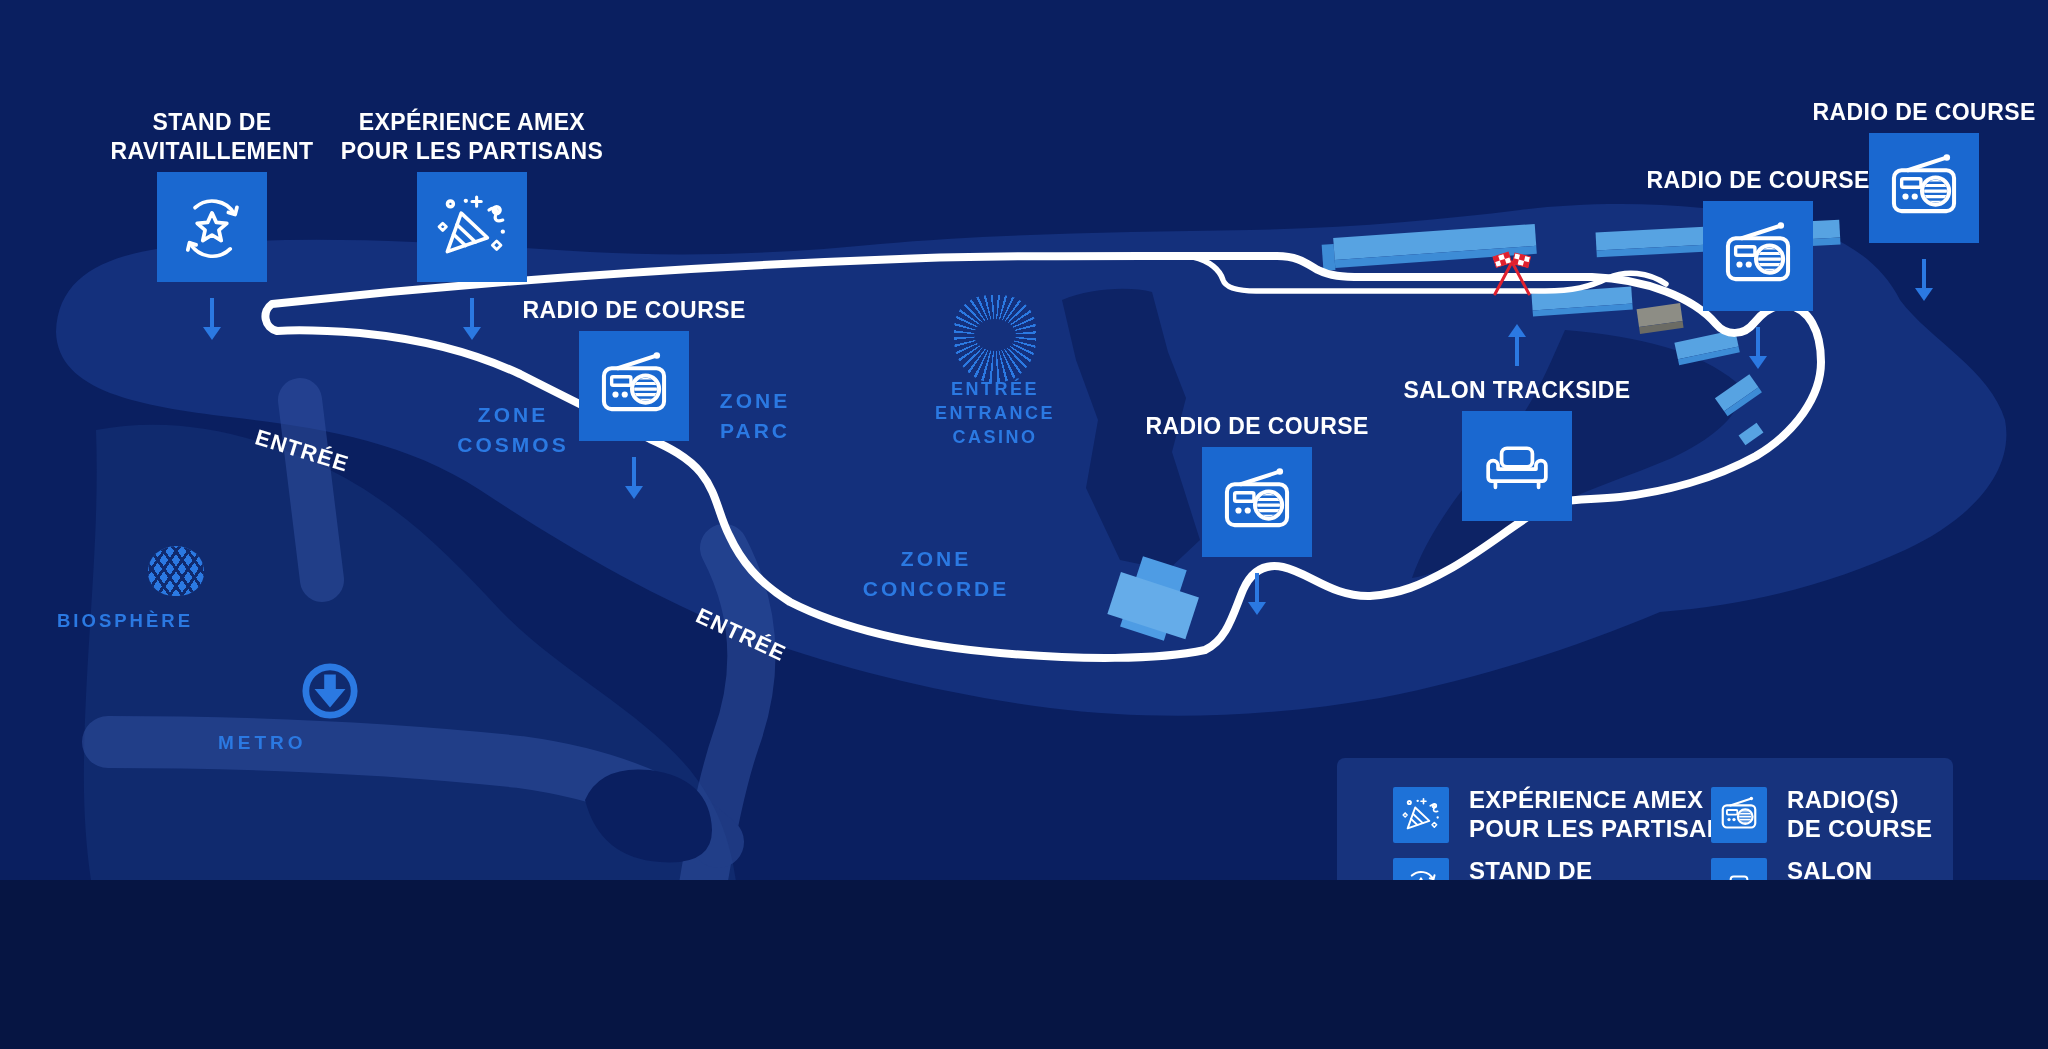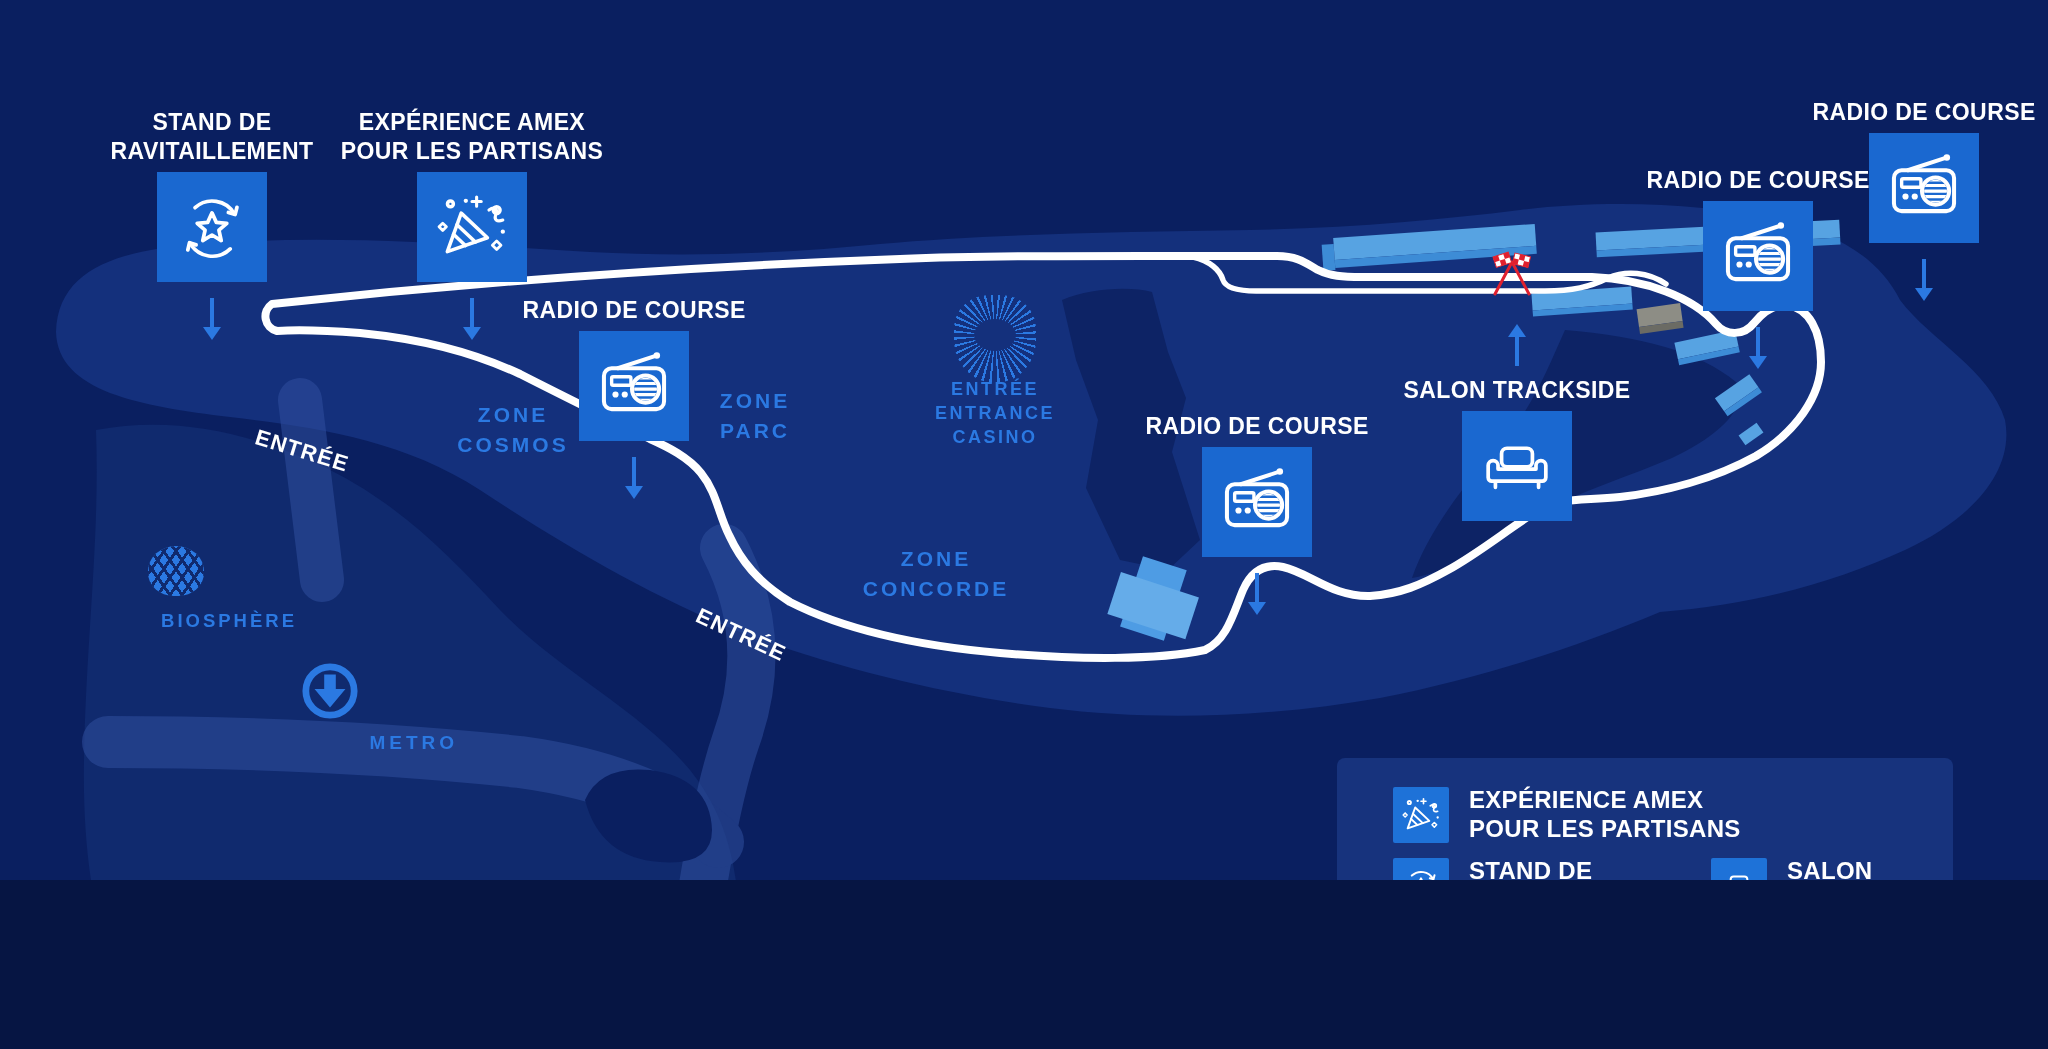--- a/index.html
+++ b/index.html
@@ -22,21 +22,21 @@
   .arrow.up::before{content:"";position:absolute;left:50%;top:-12px;transform:translateX(-50%);
       border:9px solid transparent;border-bottom:13px solid var(--accent,#2b79e2);border-top:none;}
 
   
   .zone-label{position:absolute;width:240px;text-align:center;color:var(--accent,#2b79e2);
       font-weight:700;font-size:21px;line-height:1.45;letter-spacing:3px;white-space:pre-line;}
   .entree-label{position:absolute;width:170px;text-align:center;color:#fff;font-weight:700;
       font-size:22px;letter-spacing:1.2px;}
   .casino-text{position:absolute;width:220px;text-align:center;color:var(--accent,#2b79e2);
       font-weight:700;font-size:18px;line-height:1.32;letter-spacing:2.5px;white-space:pre-line;}
-  .landmark-label{position:absolute;width:240px;text-align:right;color:var(--accent,#2b79e2);
+  .landmark-label{position:absolute;width:240px;text-align:left;color:var(--accent,#2b79e2);
       font-weight:700;font-size:18.5px;letter-spacing:3px;}
 
   
   .casino-logo{position:absolute;left:954px;top:295px;width:82px;height:88px;
       background:repeating-conic-gradient(from -6deg at 50% 46%,
                  var(--accent,#2b79e2) 0deg 3.2deg, transparent 3.2deg 10deg);
       border-radius:50% 50% 58% 58% / 44% 44% 56% 56%;}
   .casino-logo::after{content:"";position:absolute;left:24%;right:24%;top:27%;bottom:36%;
       background:var(--island,#14307c);border-radius:50%;}
 
@@ -348,20 +348,29 @@
     </div>
     <div class="legend-item" style="left:56px;top:99px">
       <div class="legend-icon">
         <svg>
             <use href="#sym-starcycle"></use>
           </svg>
       </div>
       <div class="legend-label">STAND DE
 RAVITAILLEMENT</div>
     </div>
+    <div class="legend-item" style="left:374px;top:28px">
+      <div class="legend-icon">
+        <svg>
+            <use href="#sym-radio"></use>
+          </svg>
+      </div>
+      <div class="legend-label">RADIO(S)
+DE COURSE</div>
+    </div>
     <div class="legend-item" style="left:374px;top:99px">
       <div class="legend-icon">
         <svg>
             <use href="#sym-couch"></use>
           </svg>
       </div>
       <div class="legend-label">SALON
 TRACKSIDE</div>
     </div>
   </div>

